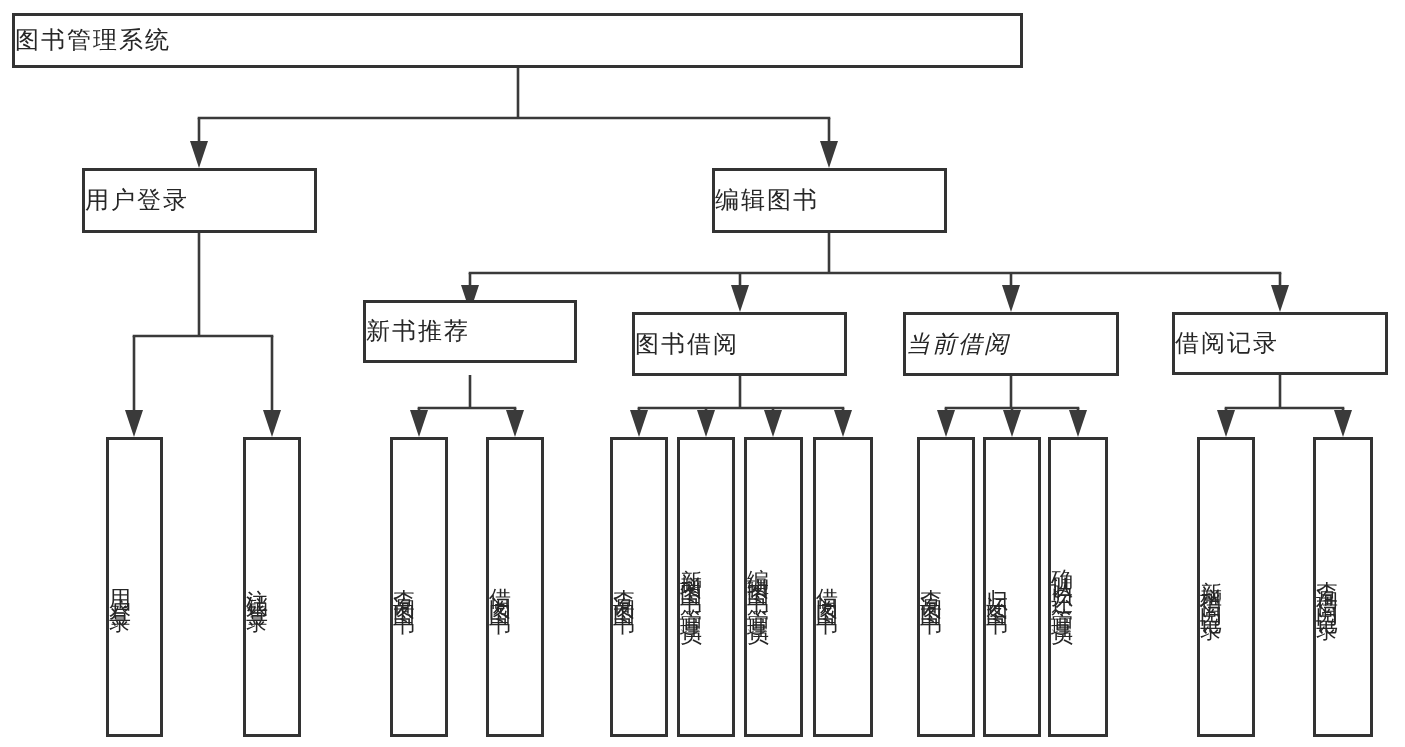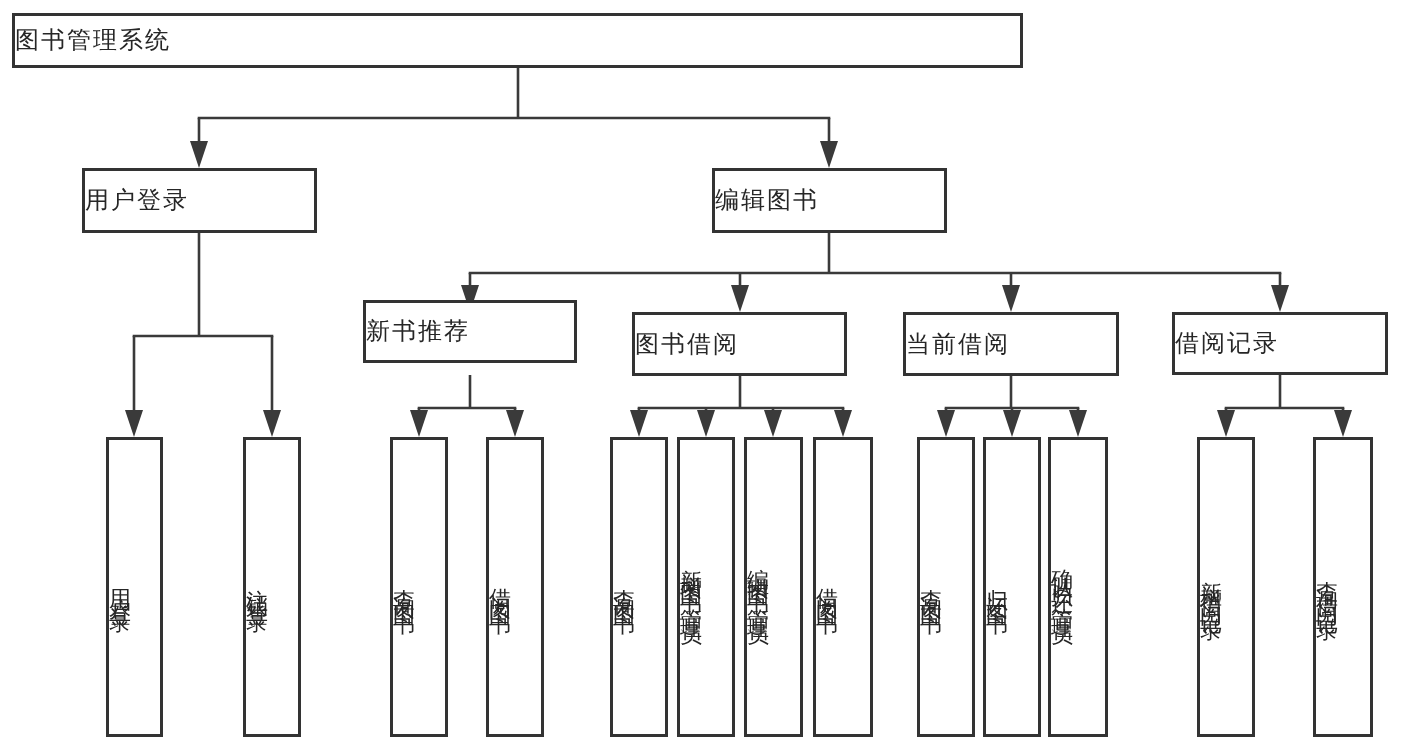--- a/index.html
+++ b/index.html
@@ -130,21 +130,21 @@
       </div>
       <div class="node" style="left: 712px; top: 168px; width: 235px; height: 65px;">
         <span class="lbl">编辑图书</span>
       </div>
       <div class="node" style="left: 363px; top: 300px; width: 214px; height: 63px;">
         <span class="lbl">新书推荐</span>
       </div>
       <div class="node" style="left: 632px; top: 312px; width: 215px; height: 64px;">
         <span class="lbl">图书借阅</span>
       </div>
-      <div class="node" style="left: 903px; top: 312px; width: 216px; height: 64px;">
+      <div class="node" style="left: 903px; top: 312px; width: 216px; height: 64px; font-style: italic;">
         <span class="lbl">当前借阅</span>
       </div>
       <div class="node" style="left: 1172px; top: 312px; width: 216px; height: 63px;">
         <span class="lbl">借阅记录</span>
       </div>
       <div class="node vertical" style="left: 106px; top: 437px; width: 57px; height: 300px;">
         <span class="lbl">用户登录</span>
       </div>
       <div class="node vertical" style="left: 243px; top: 437px; width: 58px; height: 300px;">
         <span class="lbl">注销登录</span>

